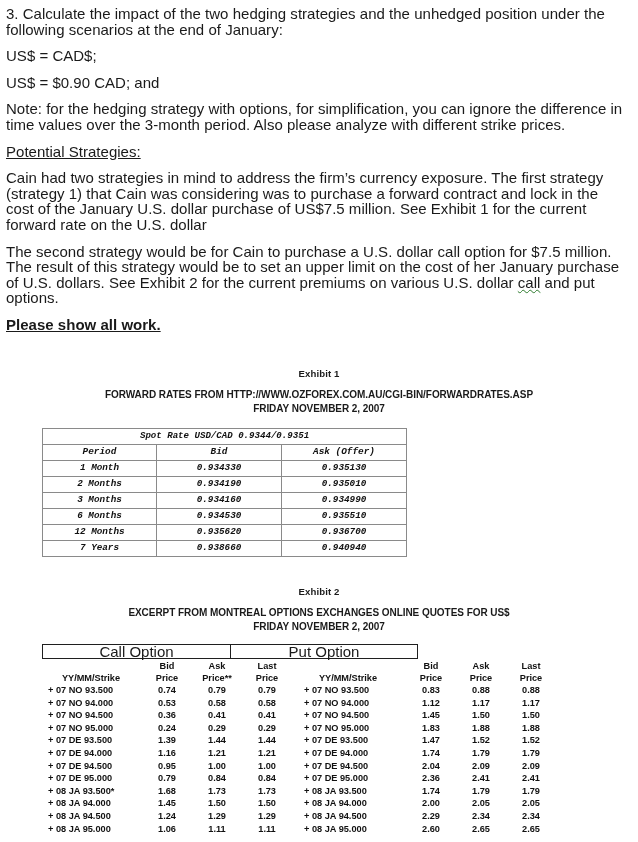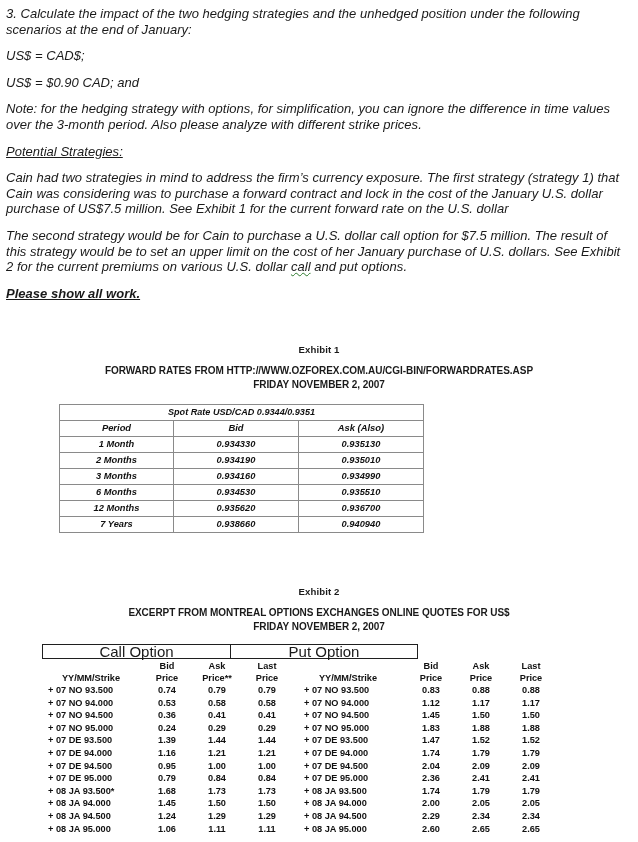--- a/index.html
+++ b/index.html
@@ -14,26 +14,25 @@
     font-family: "Liberation Sans", sans-serif;
     color: #1a1a1a;
     overflow: hidden;
   }
 
   
   .doc {
     padding: 6px 14px 0 6px;
   }
   .para {
-    font-size: 13px;
+    font-size: 15px;
     line-height: 15.6px;
     margin: 0 0 11px 0;
     text-align: left;
     letter-spacing: 0.02px;
-    font-style: italic;
   }
   .u { text-decoration: underline; margin-top: 8px; }
   .b { font-weight: bold; }
   .squiggle {
     text-decoration: underline;
     text-decoration-style: wavy;
     text-decoration-color: #2d7a2d;
     text-decoration-thickness: 1px;
   }
 
@@ -48,33 +47,34 @@
   .exhibit-title {
     text-align: center;
     font-size: 10px;
     font-weight: bold;
     line-height: 13.5px;
     margin: 0;
     letter-spacing: -0.05px;
   }
 
   
-  #exhibit1-wrap { position: absolute; left: 0; top: 344px; width: 638px; }
+  #exhibit1-wrap { position: absolute; left: 0; top: 368px; width: 638px; }
   #exhibit1-title-block { margin-bottom: 13px; }
   #ex1-lead { margin-bottom: 9px; }
 
   table.ex1 {
     border-collapse: collapse;
-    margin: 0 0 0 59px;
+    margin: 0 0 0 42px;
     width: 364px;
     table-layout: fixed;
     font-size: 9.3px;
     font-style: italic;
     font-weight: bold;
     color: #111;
+    font-family: Liberation Mono, monospace;
   }
   table.ex1 td, table.ex1 th {
     border: 1px solid #8a8a8a;
     padding: 1px 3px 2px 3px;
     text-align: center;
     height: 12px;
     line-height: 12px;
     font-weight: bold;
     font-style: italic;
   }
@@ -176,21 +176,21 @@
         <col class="bidcol">
         <col class="askcol">
     </colgroup>
     <tbody>
       <tr>
         <td class="spot" colspan="3">Spot Rate USD/CAD   0.9344/0.9351</td>
       </tr>
       <tr class="hdr">
         <td>Period</td>
         <td>Bid</td>
-        <td>Ask (Also)</td>
+        <td>Ask (Offer)</td>
       </tr>
       <tr>
         <td>1 Month</td>
         <td>0.934330</td>
         <td>0.935130</td>
       </tr>
       <tr>
         <td>2 Months</td>
         <td>0.934190</td>
         <td>0.935010</td>

